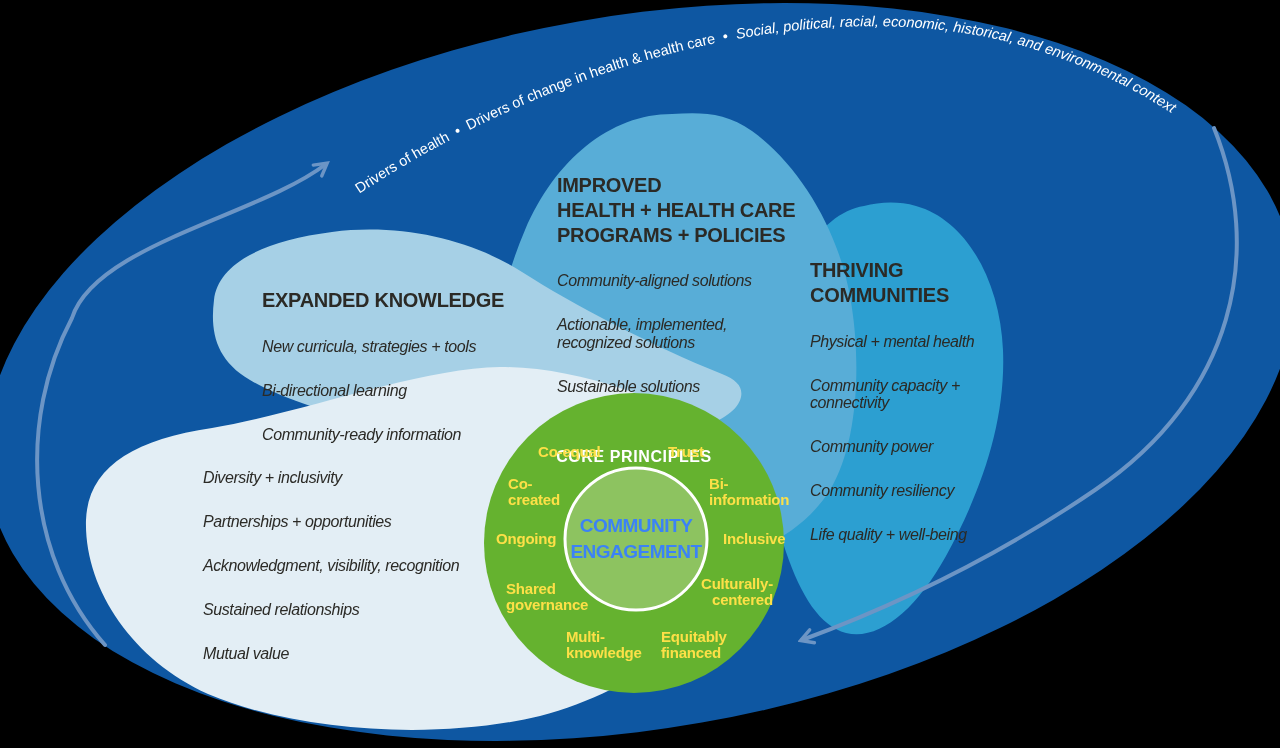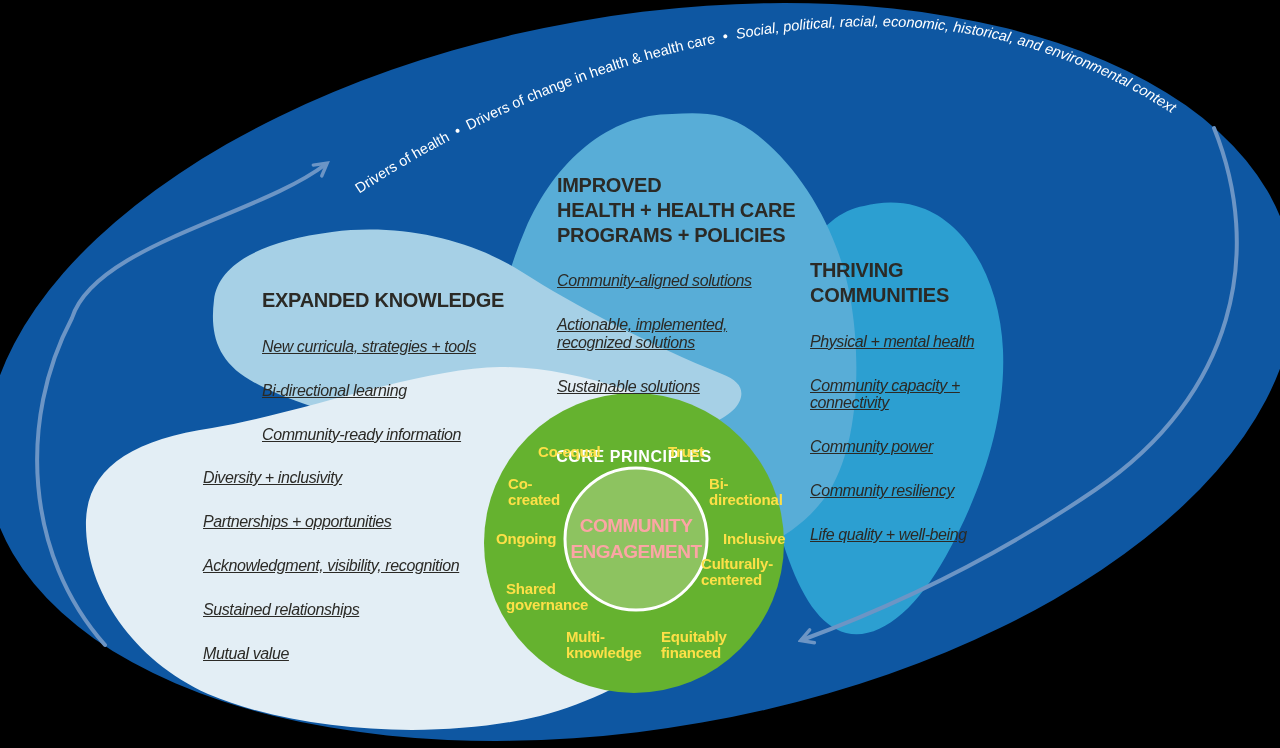--- a/index.html
+++ b/index.html
@@ -8,36 +8,36 @@
     background:#000;font-family:"Liberation Sans",sans-serif;
   }
   .stage svg{position:absolute;left:0;top:0;}
   .txt{position:absolute;white-space:pre-line;}
   .sec-heading{
     font-weight:bold;font-size:20px;line-height:1.24;color:#2B2A26;
     letter-spacing:-0.3px;margin:0 0 7px 0;
   }
   .sec-item{
     font-style:italic;font-size:16px;line-height:1.12;color:#2B2A26;
-    letter-spacing:-0.4px;margin:0 0 8px 0;text-decoration:underline;
+    letter-spacing:-0.4px;margin:0 0 8px 0;
   }
   .title{
     font-weight:bold;font-size:22px;line-height:1.36;color:#FFFFFF;
     letter-spacing:-0.2px;
   }
   .core-heading{
     font-weight:bold;font-size:16px;letter-spacing:0.6px;color:#FFFFFF;
     text-align:center;width:220px;margin-top:41px;
   }
   .principle{
     font-weight:bold;font-size:15px;line-height:1.08;color:#fde047;
     letter-spacing:-0.2px;
   }
   .center-label{
-    font-weight:bold;font-size:19px;line-height:1.38;color:#fca5a5;
+    font-weight:bold;font-size:19px;line-height:1.38;color:#3b82f6;
     letter-spacing:-0.5px;text-align:center;width:170px;
   }
 </style>
 </head>
 <body>
 
 <div class="stage">
 
   <svg width="1280" height="748" viewBox="0 0 1280 748">
     <defs>
@@ -123,26 +123,26 @@
     
   </div>
 
   <div class="txt core-heading" style="left:524px;top:407px;">CORE PRINCIPLES</div>
 
   <div class="txt principle" style="left:538px;top:444px;">Co-equal</div>
   <div class="txt principle" style="left:668px;top:444px;">Trust</div>
   <div class="txt principle" style="left:508px;top:476px;">Co-
 created</div>
   <div class="txt principle" style="left:709px;top:476px;">Bi-
-directional</div>
+information</div>
   <div class="txt principle" style="left:496px;top:531px;">Ongoing</div>
   <div class="txt principle" style="left:723px;top:531px;">Inclusive</div>
   <div class="txt principle" style="left:506px;top:581px;">Shared
 governance</div>
-  <div class="txt principle" style="left:701px;top:556px;">Culturally-
+  <div class="txt principle" style="left:701px;top:576px;text-align:right;">Culturally-
 centered</div>
   <div class="txt principle" style="left:566px;top:629px;">Multi-
 knowledge</div>
   <div class="txt principle" style="left:661px;top:629px;">Equitably
 financed</div>
 
   <div class="txt center-label" style="left:551px;top:513px;">COMMUNITY
 ENGAGEMENT</div>
 
 </div>

